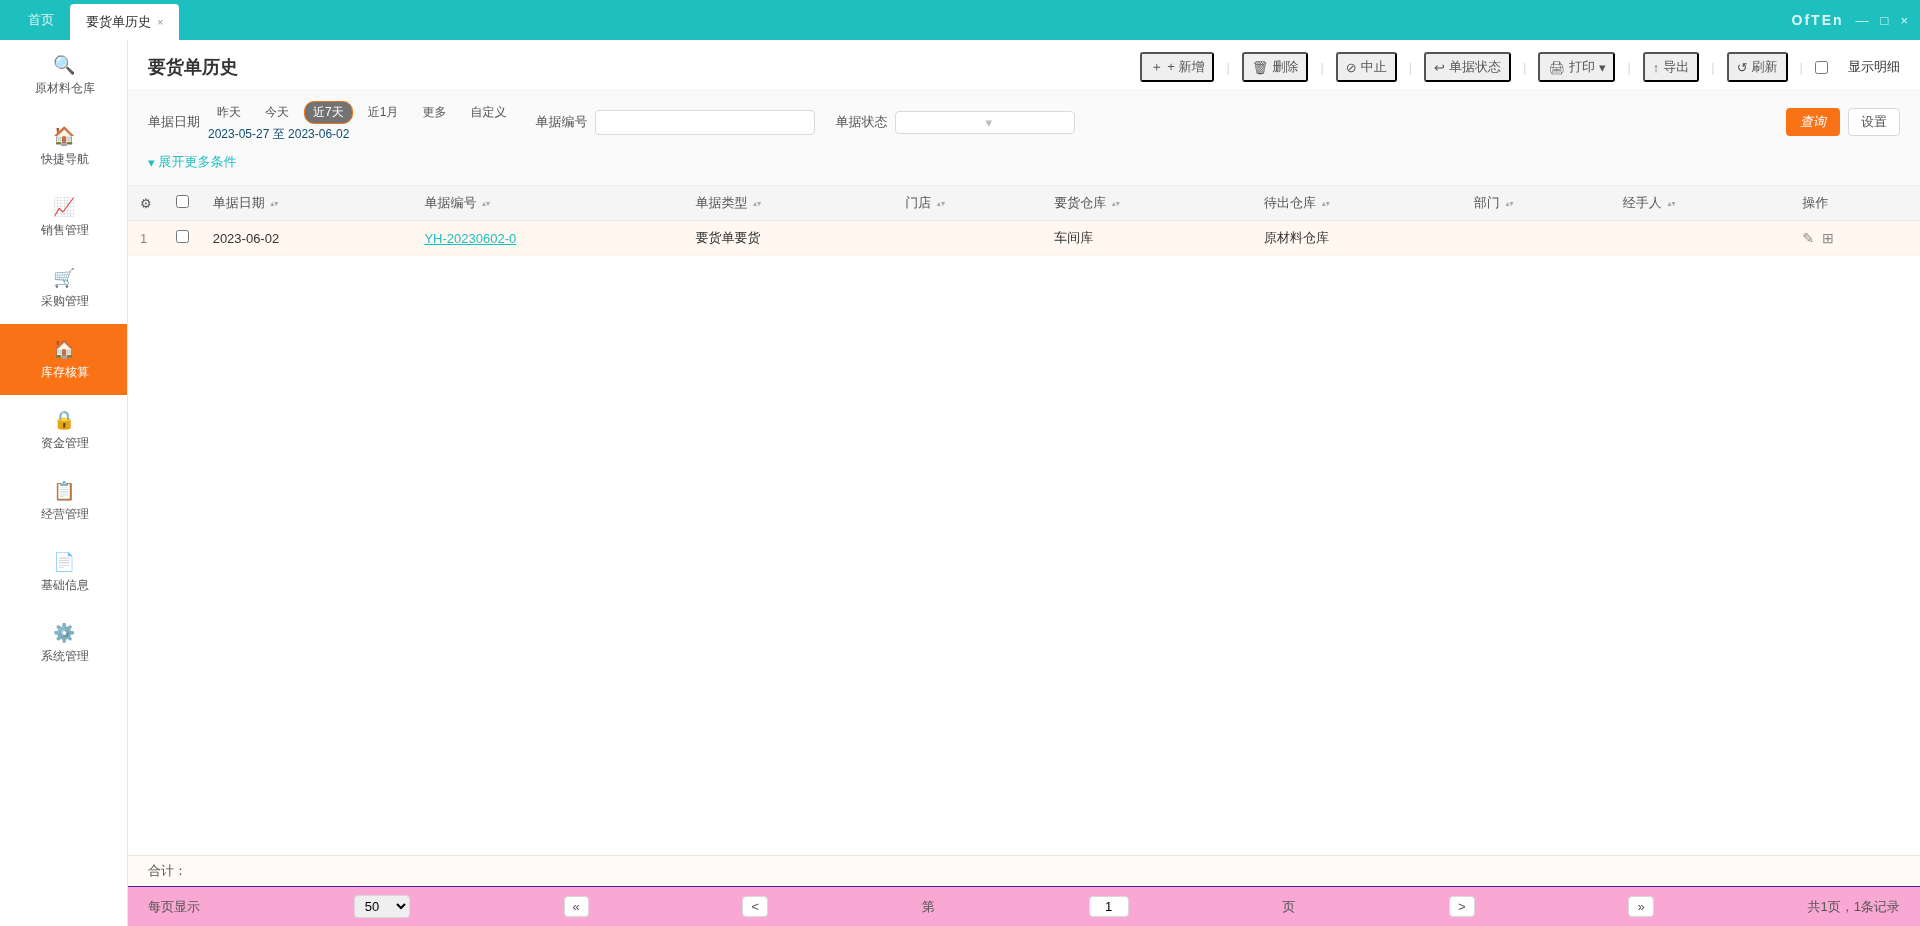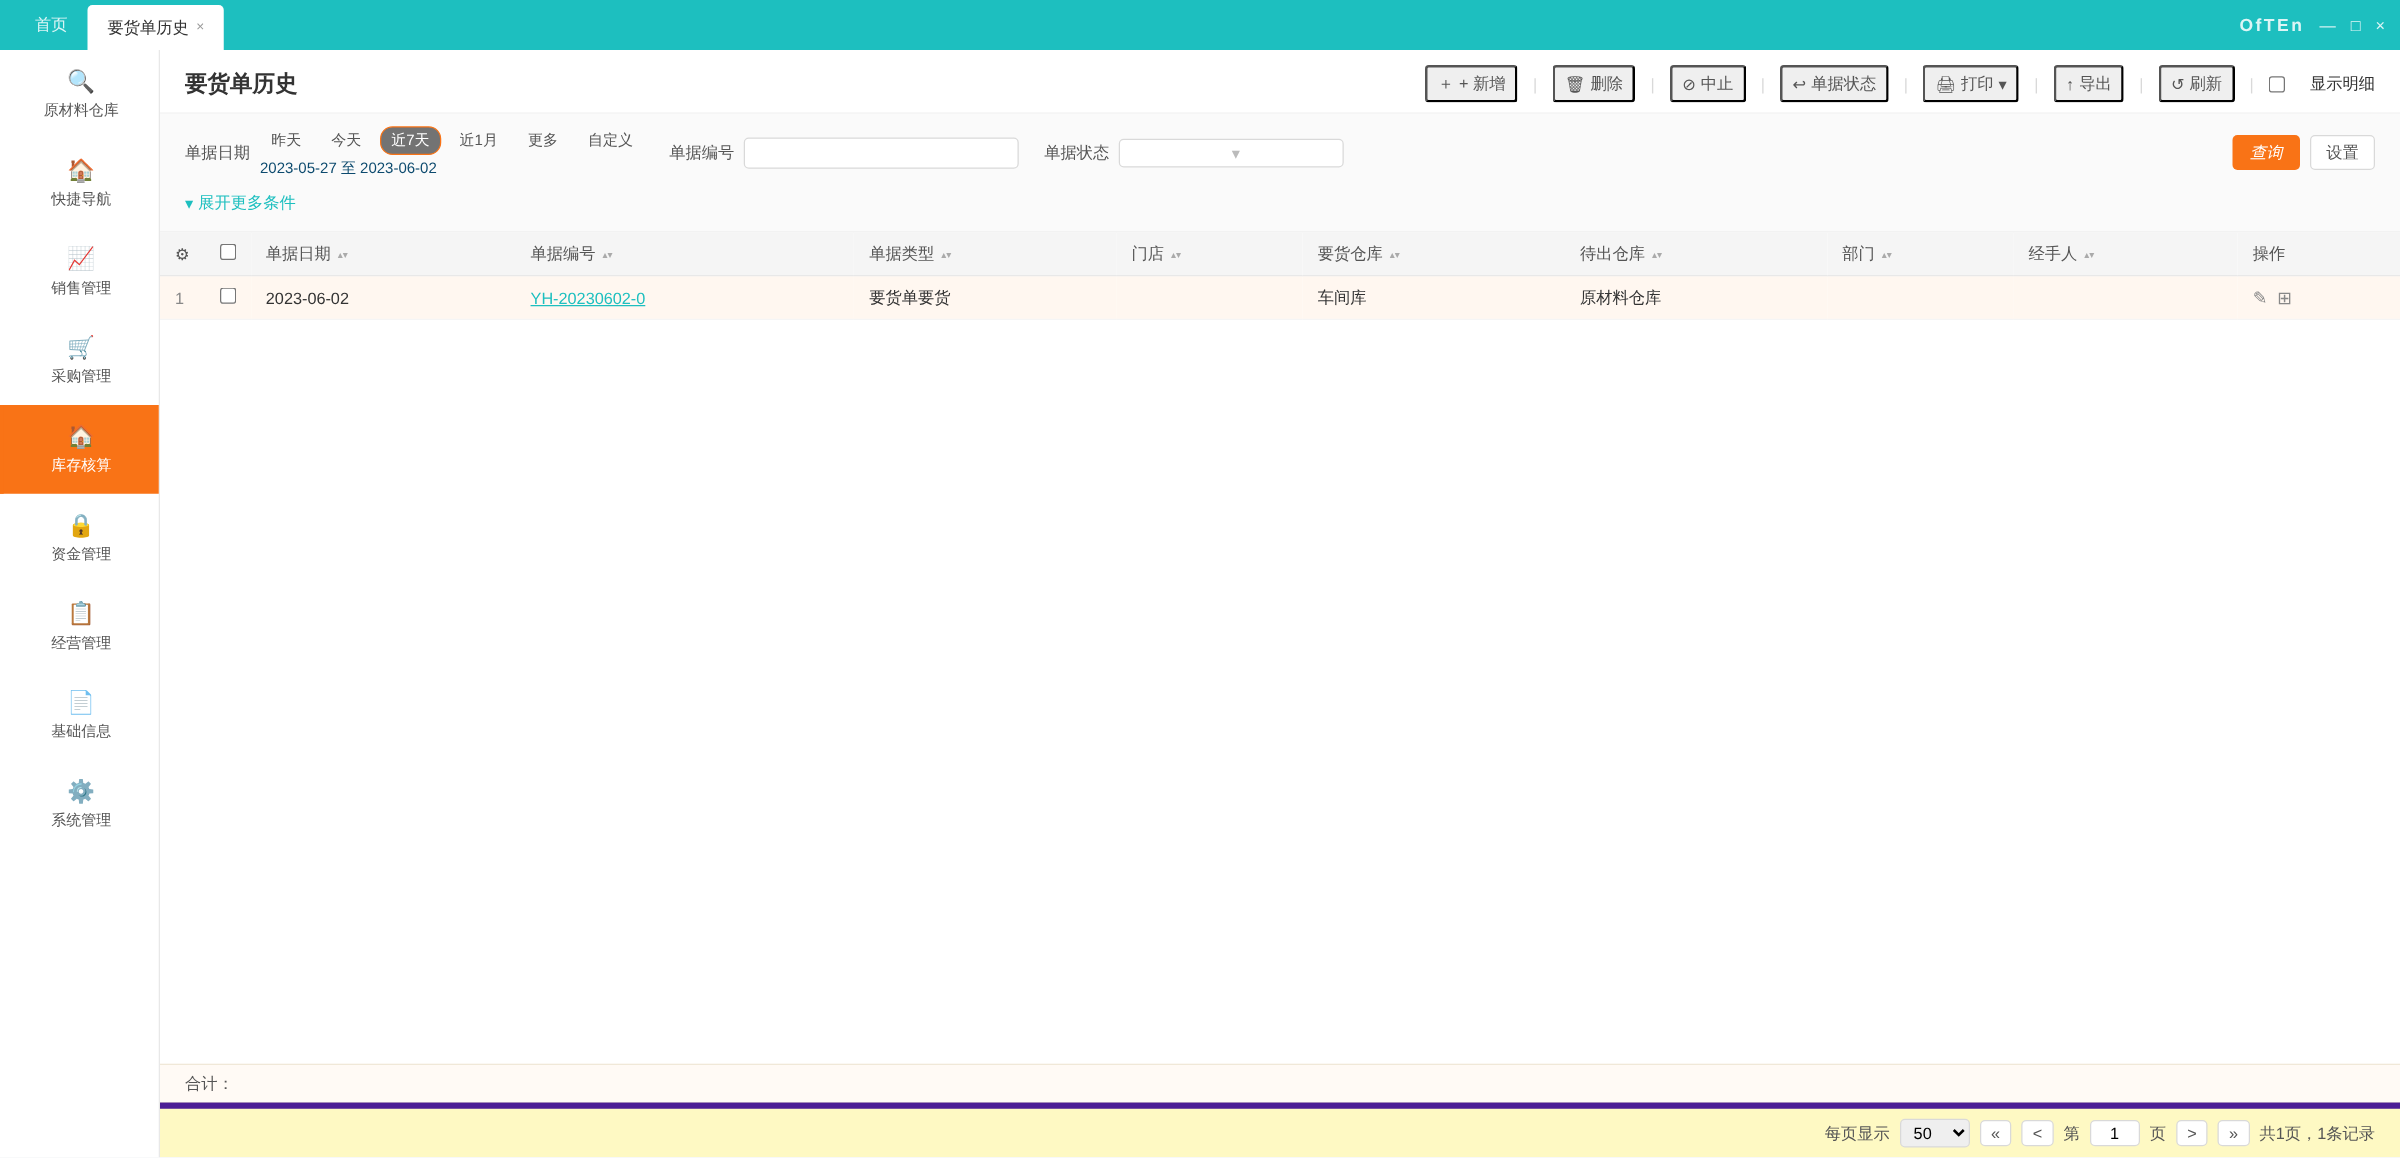--- a/index.html
+++ b/index.html
@@ -60,21 +60,21 @@
     tbody tr { background: #fff; border-bottom: 1px solid #f5f5f5; }
     tbody tr.highlighted { background: #fff7f0; }
     tbody td { padding: 8px 12px; color: #333; }
     .row-link { color: #1dbfbf; cursor: pointer; text-decoration: underline; }
     .row-num { color: #888; }
     .action-icons { display: flex; gap: 8px; }
     .action-icon { color: #888; cursor: pointer; font-size: 14px; }
 
     
     .table-footer { padding: 6px 20px; background: #fffaf5; border-top: 1px solid #f0e8d8; display: flex; align-items: center; font-size: 13px; color: #555; }
-    .pagination-area { padding: 8px 20px; background: #fef9c3; border-top: 5px solid #4c1d95; display: flex; align-items: center; justify-content: flex-end; gap: 8px; font-size: 13px; color: #555; }
+    .pagination-area { padding: 8px 20px; background: #f9a8d4; border-top: 1px solid #4c1d95; display: flex; align-items: center; justify-content: space-between; gap: 8px; font-size: 13px; color: #555; }
     .page-size-select { border: 1px solid #d9d9d9; border-radius: 4px; padding: 2px 6px; font-size: 13px; outline: none; }
     .page-btn { padding: 2px 8px; border: 1px solid #d9d9d9; border-radius: 4px; cursor: pointer; background: #fff; color: #555; font-size: 13px; }
     .page-input { width: 40px; border: 1px solid #d9d9d9; border-radius: 4px; text-align: center; padding: 2px 4px; font-size: 13px; outline: none; }
 
     .checkbox-col { width: 30px; }
     .settings-col { width: 30px; }
 
     
     .sort-arrows { display: inline-flex; flex-direction: column; font-size: 8px; margin-left: 2px; color: #aaa; vertical-align: middle; }
   </style>

